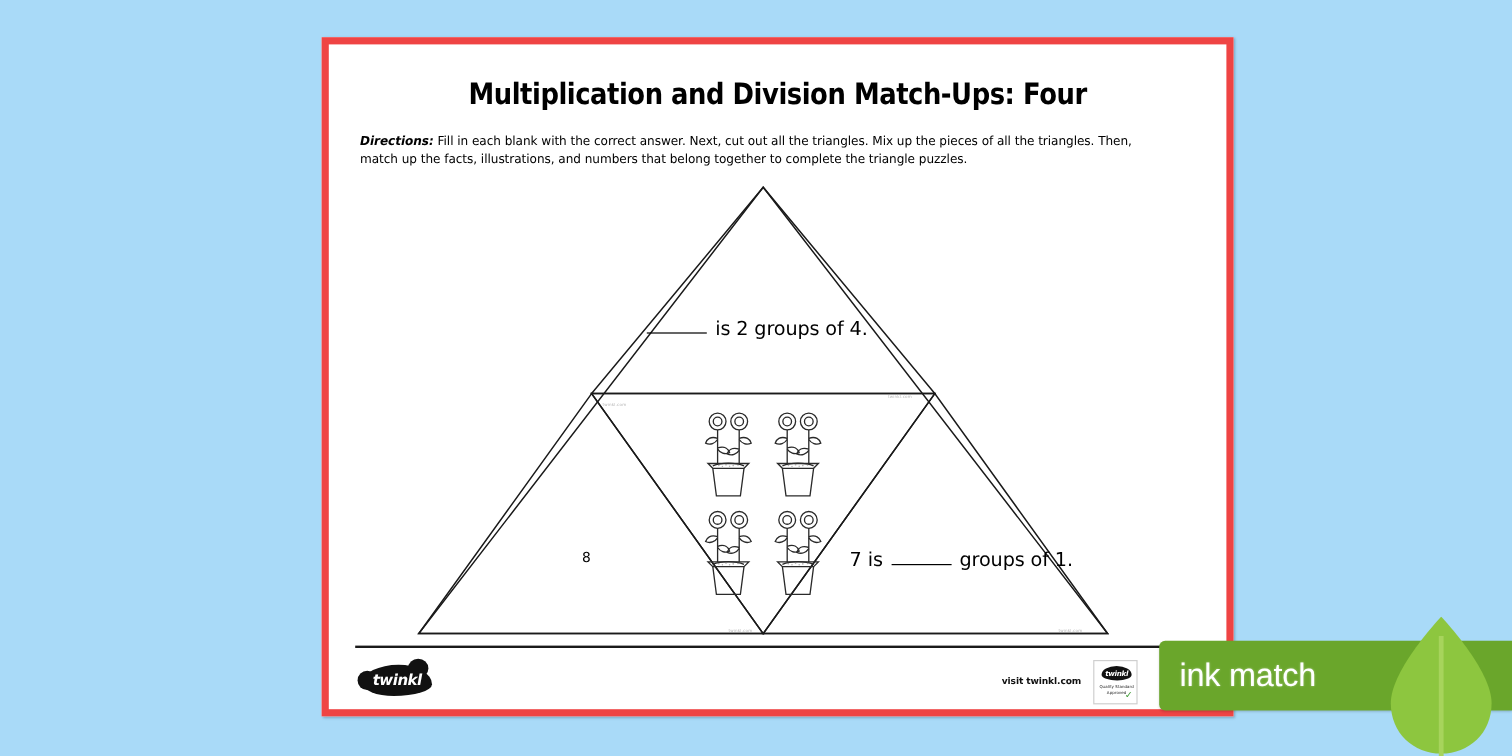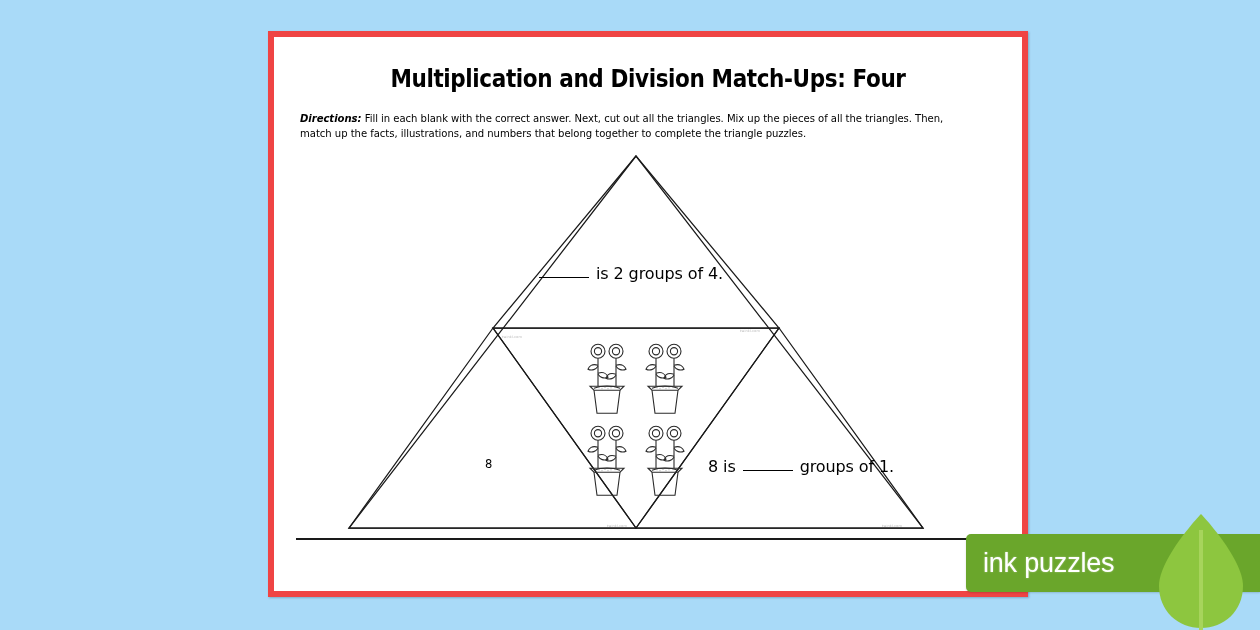--- a/index.html
+++ b/index.html
@@ -349,21 +349,21 @@
     <polygon class="tri-edge" points="362,119 75,491 649,491"></polygon>
   </svg>
 
   <div class="tri-text" id="tri-text-top">
     <span class="blank-line"></span><span> is 2 groups of 4.</span>
   </div>
 
   <div class="tri-text" id="tri-text-left">8</div>
 
   <div class="tri-text" id="tri-text-right">
-    <span>8 is </span><span class="blank-line"></span><span> groups of 1.</span>
+    <span>7 is </span><span class="blank-line"></span><span> groups of 1.</span>
   </div>
 
   <div id="flowerpot-grid">
 
     <svg class="flowerpot" viewBox="0 0 52 76">
       <g fill="none" stroke="#2a2a2a" stroke-width="1.1">
         <circle cx="17" cy="10" r="7"></circle>
           <circle cx="17" cy="10" r="3.6"></circle>
         <circle cx="35" cy="10" r="7"></circle>
           <circle cx="35" cy="10" r="3.6"></circle>
@@ -466,23 +466,41 @@
     </svg>
 
   </div>
 
   <div class="watermark" id="wm-mid-left">twinkl.com</div>
   <div class="watermark" id="wm-mid-right">twinkl.com</div>
   <div class="watermark" id="wm-bot-left">twinkl.com</div>
   <div class="watermark" id="wm-bot-right">twinkl.com</div>
 
   <div id="footer-rule"></div>
+  <div id="footer-bar">
+
+    <div id="twinkl-logo">
+      <div class="blob"></div>
+      <div class="wordmark">twinkl</div>
+    </div>
+
+    <div id="footer-visit-text">visit twinkl.com</div>
+
+    <div id="twinkl-badge">
+      <div class="badge-blob"></div>
+      <div class="badge-word">twinkl</div>
+      <div class="badge-line l1">Quality Standard</div>
+      <div class="badge-line l2">Approved</div>
+      <div class="badge-check">✓</div>
+    </div>
+
+  </div>
 
 </div>
 
 <div id="eco-overlay">
   <div id="eco-bar"></div>
-  <div id="eco-label">ink puzzles</div>
+  <div id="eco-label">ink match</div>
   <svg id="eco-leaf" viewBox="0 0 110 124">
     <path d="M55 4 C55 4 97 48 97 76 C97 101 78 118 55 118 C32 118 13 101 13 76 C13 48 55 4 55 4 Z" fill="#8dc63f"></path>
     <path d="M55 20 L55 124" stroke="#a7d45c" stroke-width="4" fill="none"></path>
   </svg>
 </div>
 
 </body></html>

